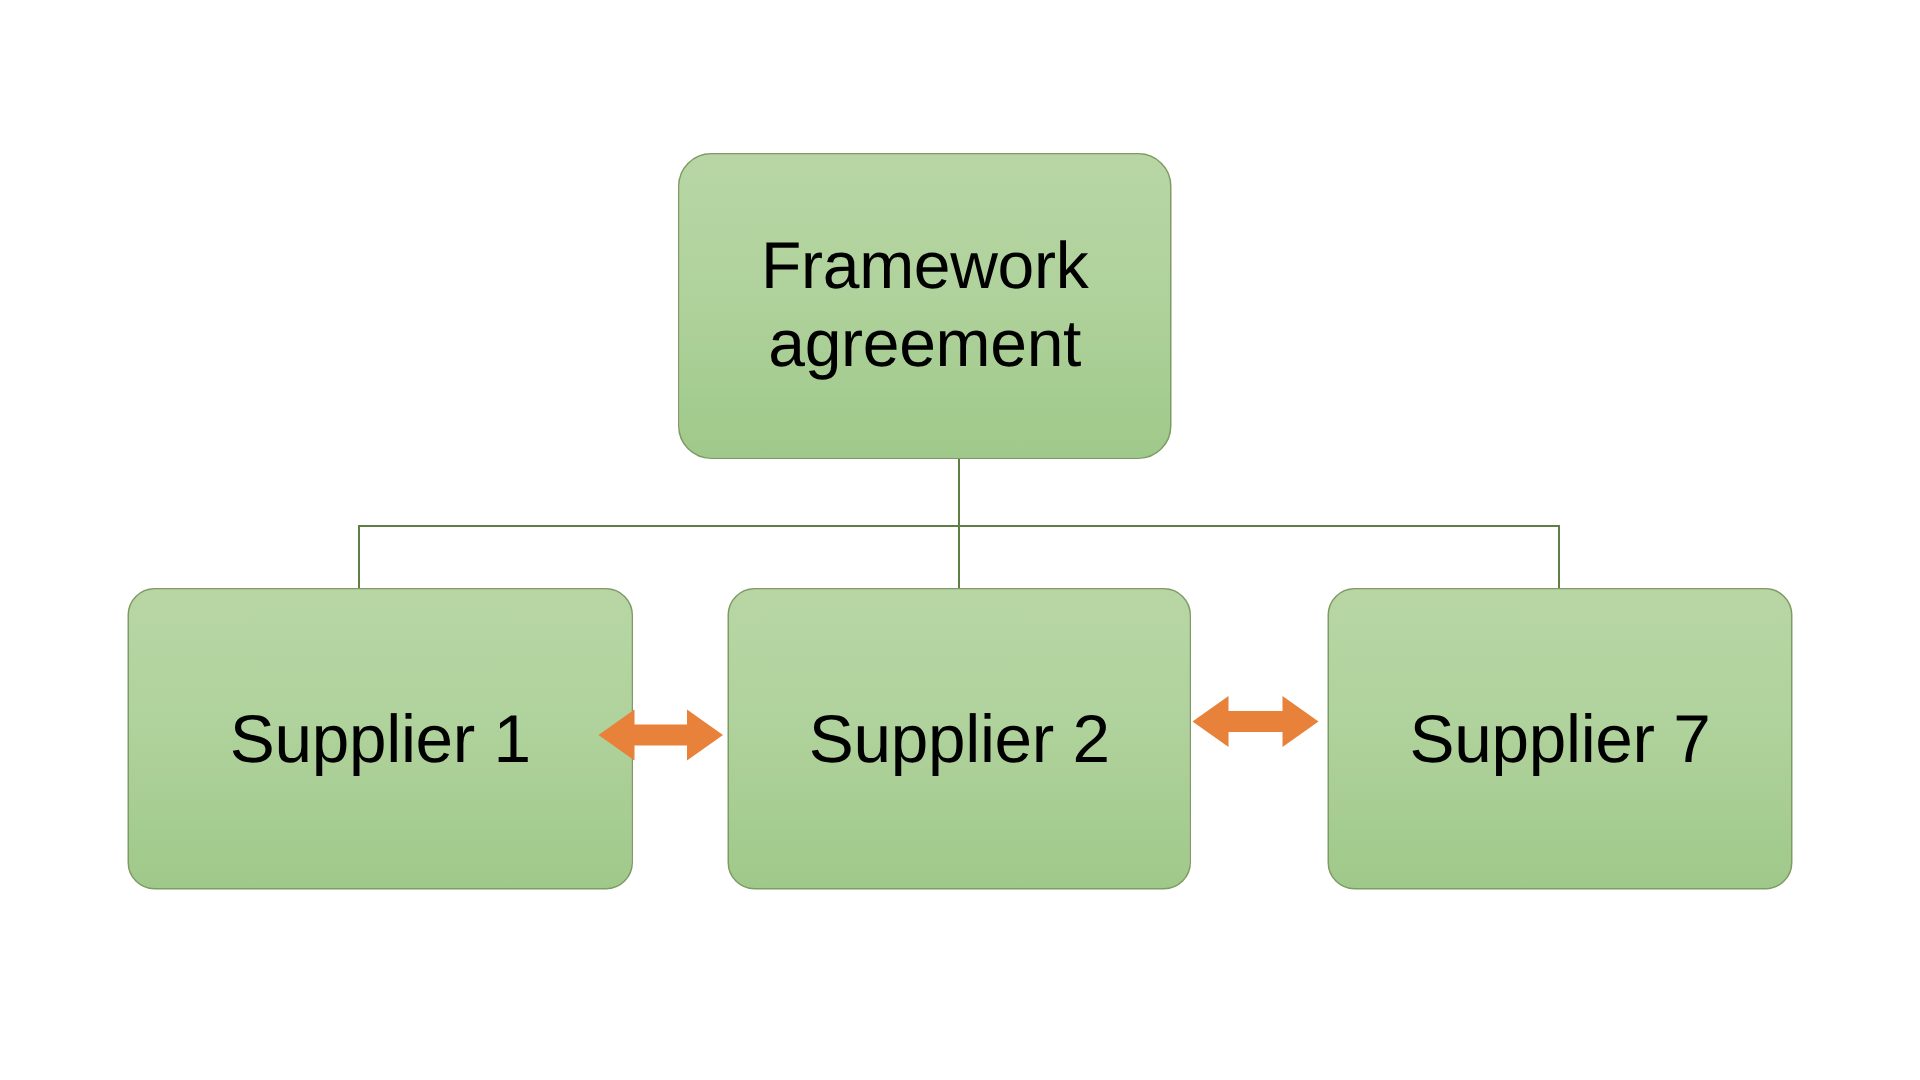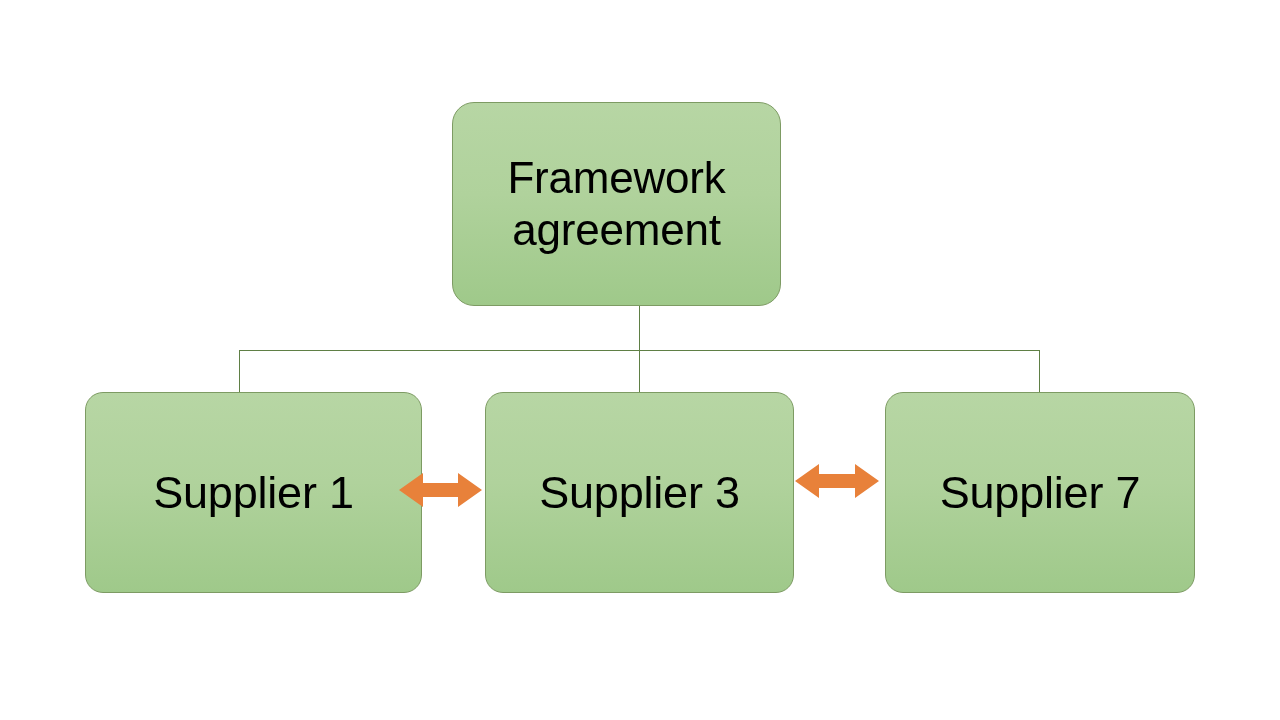--- a/index.html
+++ b/index.html
@@ -112,21 +112,21 @@
   <div class="node" id="node-framework">
     <span class="node-label">Framework
 agreement</span>
   </div>
 
   <div class="node" id="node-supplier-1">
     <span class="node-label">Supplier 1</span>
   </div>
 
   <div class="node" id="node-supplier-2">
-    <span class="node-label">Supplier 3</span>
+    <span class="node-label">Supplier 2</span>
   </div>
 
   <div class="node" id="node-supplier-3">
     <span class="node-label">Supplier 7</span>
   </div>
 
   <svg id="arrow-layer" viewBox="0 0 1280 720" xmlns="http://www.w3.org/2000/svg">
 
     <polygon fill="#e8813a" points="399,490 423,473 423,483 458,483 458,473 482,490 458,507 458,497 423,497 423,507"></polygon>
 

